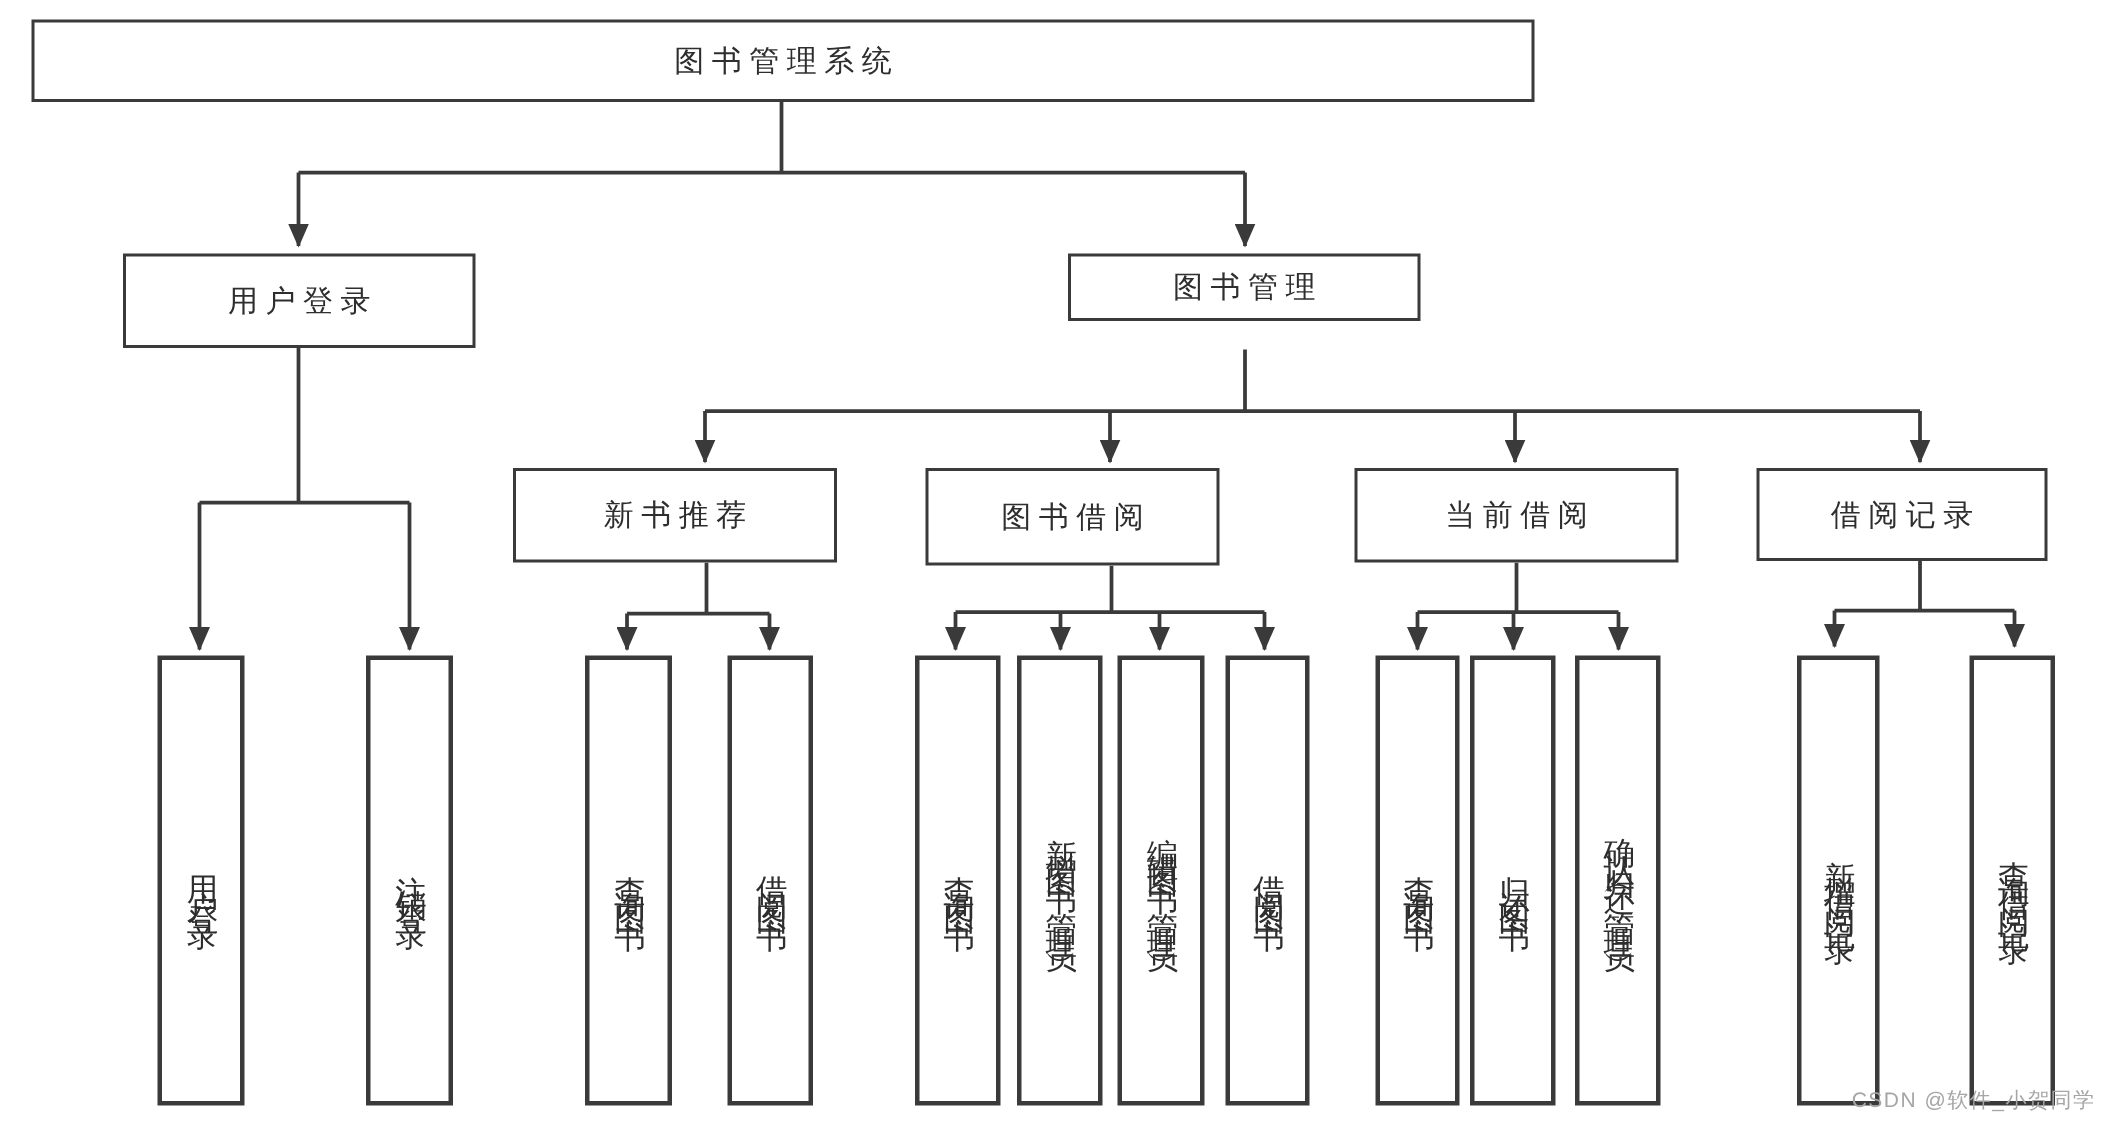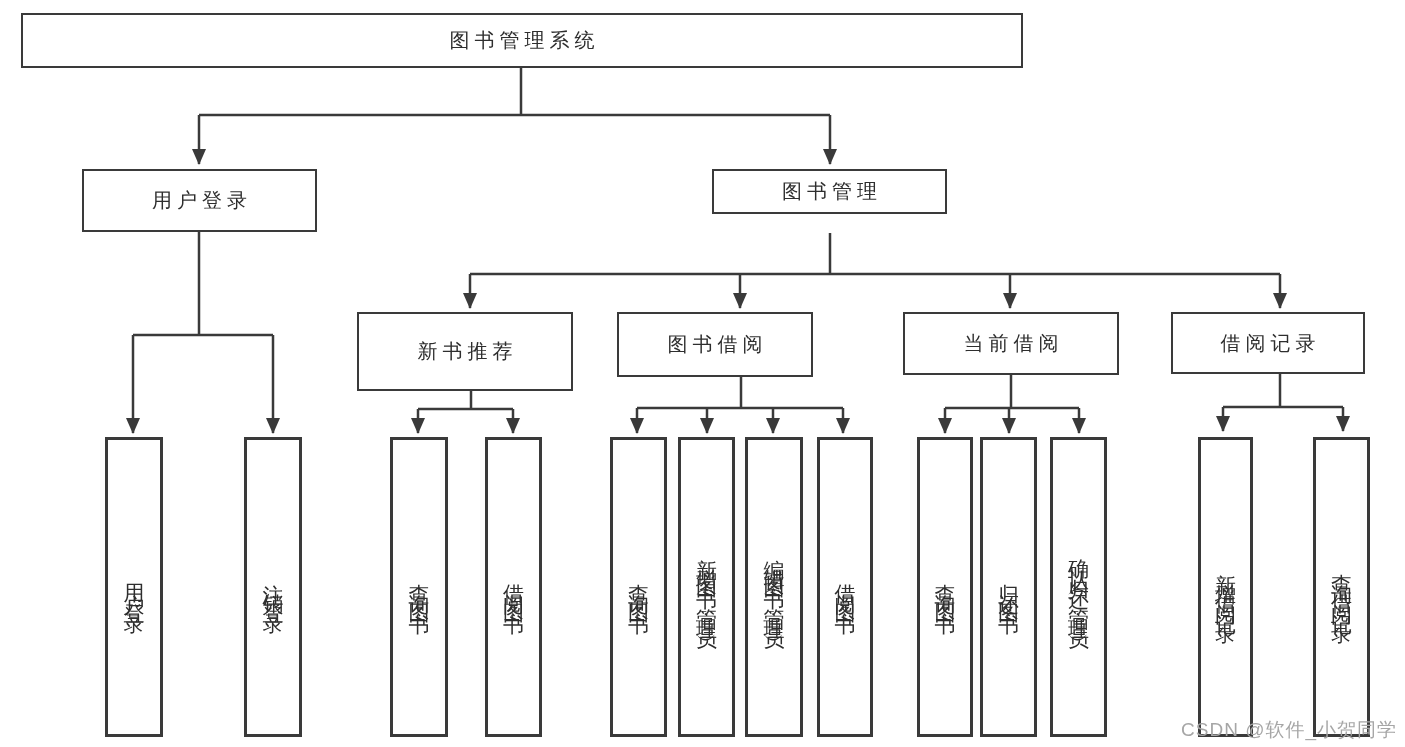--- a/index.html
+++ b/index.html
@@ -39,21 +39,21 @@
   .vbox .vtext {
     writing-mode: vertical-rl;
     text-orientation: mixed;
     letter-spacing: 10px;
     white-space: nowrap;
   }
   .watermark {
     position: absolute;
     right: 8px;
     bottom: 4px;
-    font-size: 19px;
+    font-size: 14px;
     color: #a6a6a6;
     letter-spacing: 1px;
     z-index: 5;
     white-space: nowrap;
   }
 </style>
 </head>
 <body>
 
 <div id="canvas">
@@ -105,21 +105,21 @@
     <span>图书管理系统</span>
   </div>
 
   <div class="node hbox" style="left:82px;top:169px;width:235px;height:63px">
     <span>用户登录</span>
   </div>
   <div class="node hbox" style="left:712px;top:169px;width:235px;height:45px">
     <span>图书管理</span>
   </div>
 
-  <div class="node hbox" style="left:357px;top:312px;width:216px;height:79px">
+  <div class="node hbox" style="left:342px;top:312px;width:216px;height:63px">
     <span>新书推荐</span>
   </div>
   <div class="node hbox" style="left:617px;top:312px;width:196px;height:65px">
     <span>图书借阅</span>
   </div>
   <div class="node hbox" style="left:903px;top:312px;width:216px;height:63px">
     <span>当前借阅</span>
   </div>
   <div class="node hbox" style="left:1171px;top:312px;width:194px;height:62px">
     <span>借阅记录</span>

